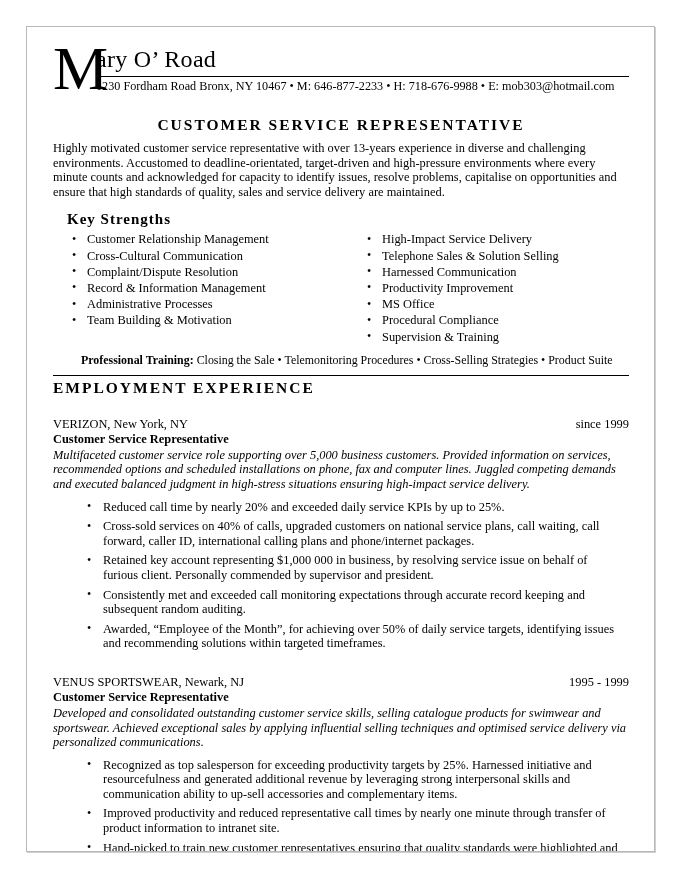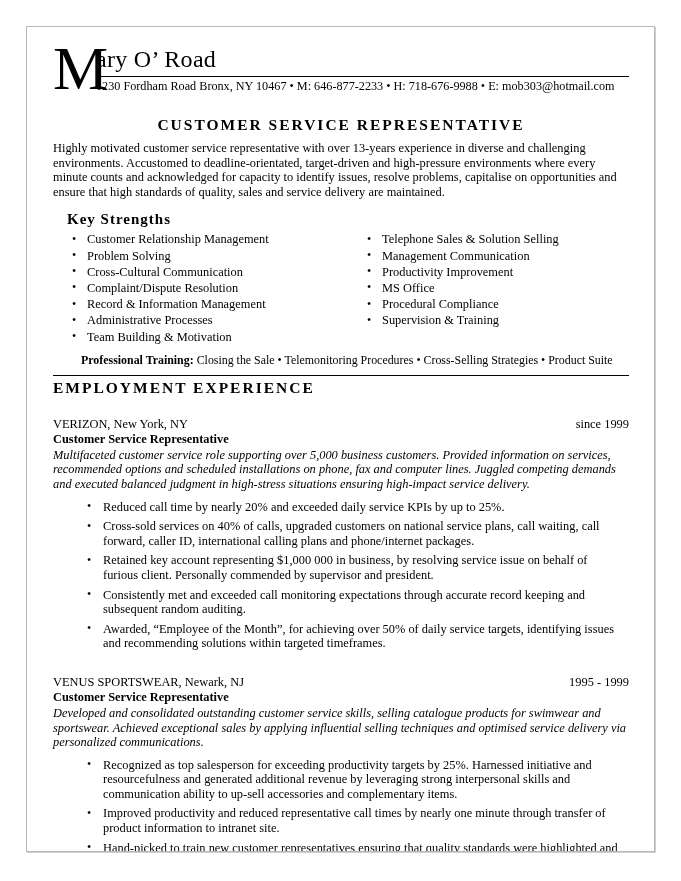--- a/index.html
+++ b/index.html
@@ -212,32 +212,32 @@
 
     <div class="headline">CUSTOMER SERVICE REPRESENTATIVE</div>
 
     <div class="summary">Highly motivated customer service representative with over 13-years experience in diverse and challenging environments. Accustomed to deadline-orientated, target-driven and high-pressure environments where every minute counts and acknowledged for capacity to identify issues, resolve problems, capitalise on opportunities and ensure that high standards of quality, sales and service delivery are maintained.</div>
 
     <div class="section-title">Key Strengths</div>
     <div class="strengths">
       <div class="col left">
         <ul class="slist">
           <li>Customer Relationship Management</li>
-          <li>Problem Solving</li>
           <li>Cross-Cultural Communication</li>
           <li>Complaint/Dispute Resolution</li>
           <li>Record &amp; Information Management</li>
           <li>Administrative Processes</li>
           <li>Team Building &amp; Motivation</li>
         </ul>
       </div>
       <div class="col right">
         <ul class="slist">
+          <li>High-Impact Service Delivery</li>
           <li>Telephone Sales &amp; Solution Selling</li>
-          <li>Management Communication</li>
+          <li>Harnessed Communication</li>
           <li>Productivity Improvement</li>
           <li>MS Office</li>
           <li>Procedural Compliance</li>
           <li>Supervision &amp; Training</li>
         </ul>
       </div>
     </div>
 
     <div class="training">
       <b>Professional Training:</b>

